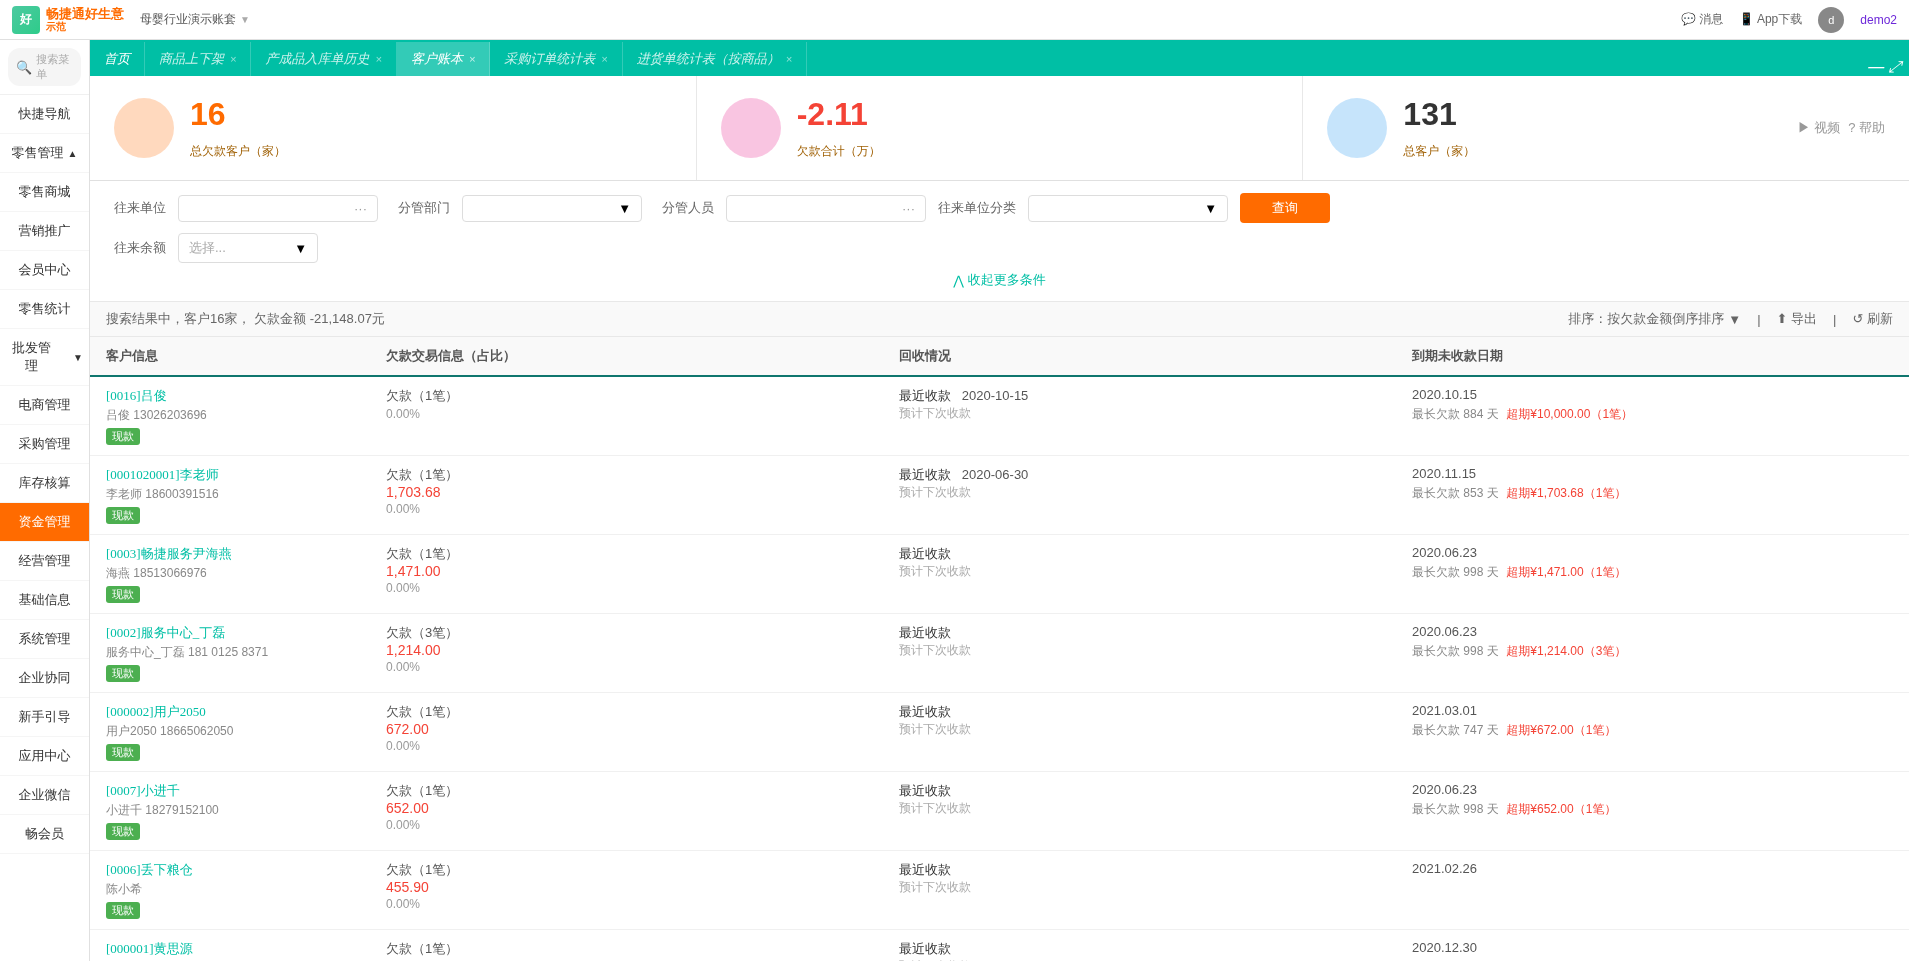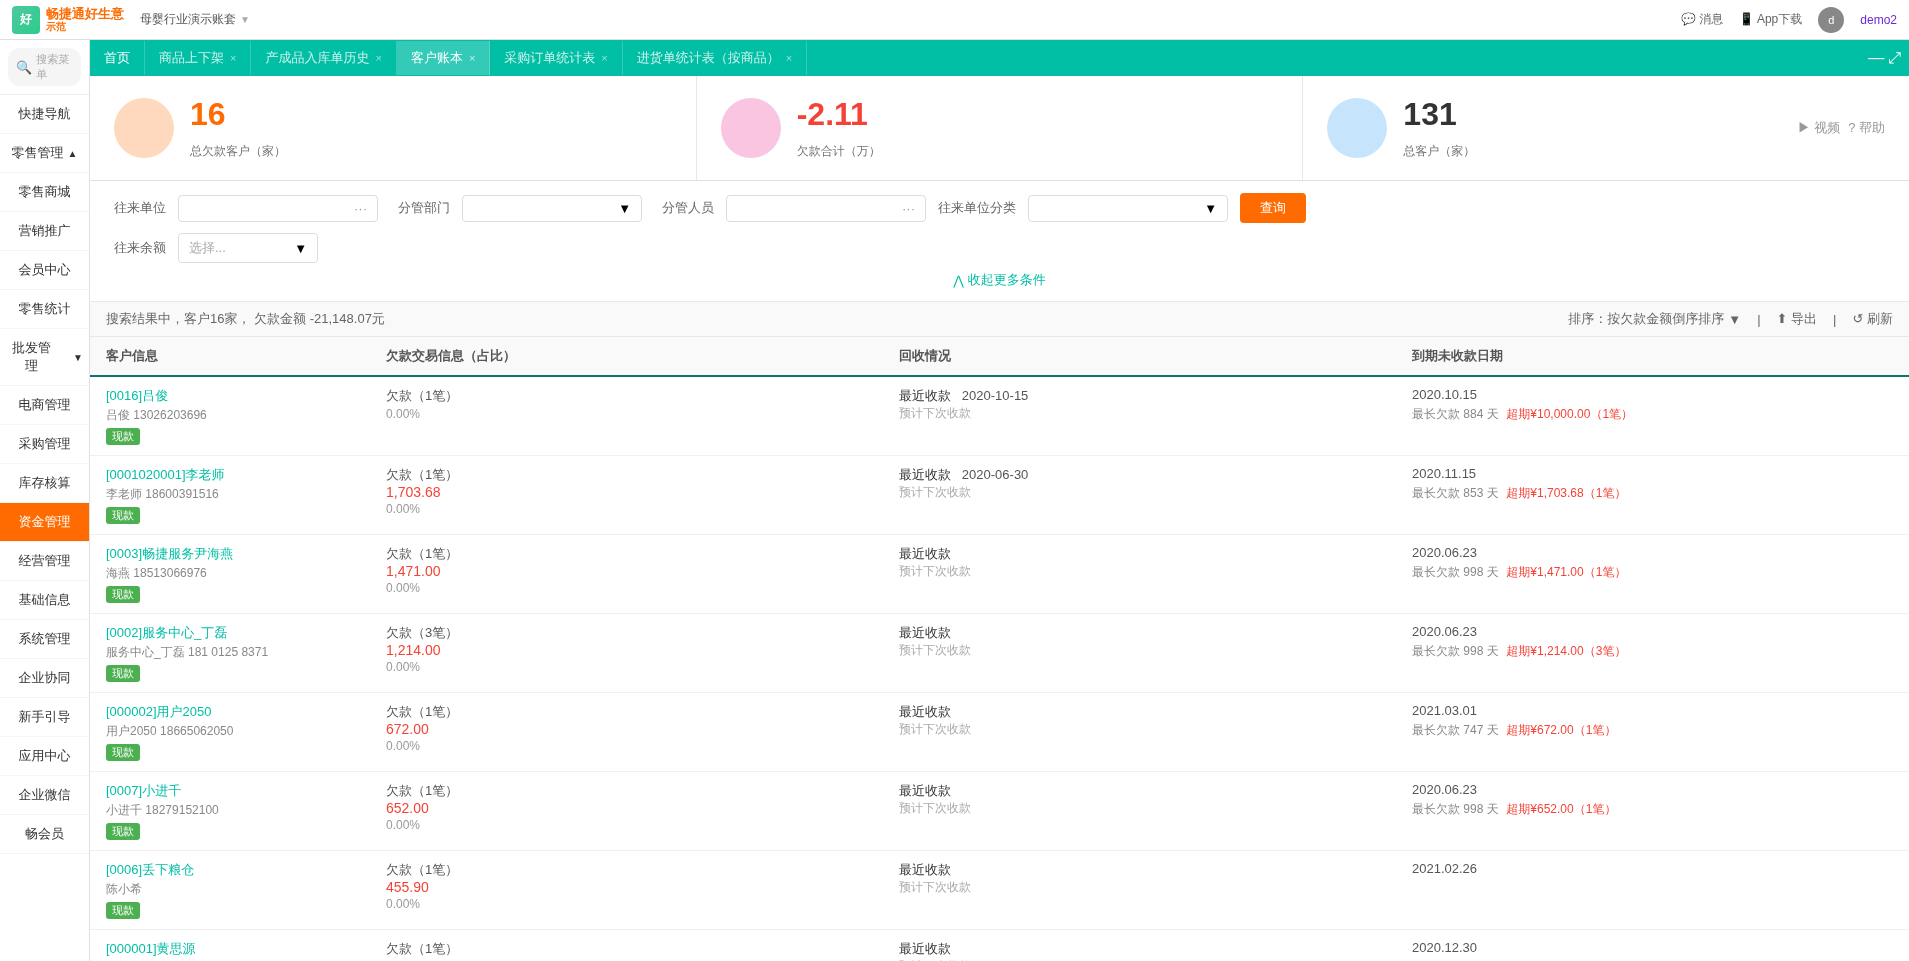--- a/index.html
+++ b/index.html
@@ -18,21 +18,21 @@
     .main-layout { display: flex; flex: 1; overflow: hidden; }
 
     
     .sidebar { width: 90px; background: #fff; border-right: 1px solid #e0e0e0; display: flex; flex-direction: column; overflow-y: auto; }
     .sidebar-search { padding: 8px; border-bottom: 1px solid #f0f0f0; }
     .sidebar-search-box { background: #f5f5f5; border-radius: 12px; padding: 4px 8px; font-size: 11px; color: #999; display: flex; align-items: center; gap: 4px; cursor: pointer; }
     .sidebar-nav-item { padding: 10px 6px; text-align: center; cursor: pointer; color: #333; font-size: 12px; border-bottom: 1px solid #f5f5f5; }
     .sidebar-nav-item.active { background: #ff6b00; color: white; border-radius: 0; }
 
     
-    .tab-bar { background: #00bfa5; display: flex; align-items: center; min-height: 36px; overflow-x: auto; }
+    .tab-bar { background: #00bfa5; display: flex; align-items: flex-end; min-height: 36px; overflow-x: auto; font-style: italic; }
     .tab-bar::-webkit-scrollbar { display: none; }
     .tab-item { padding: 8px 14px; color: rgba(255,255,255,0.8); cursor: pointer; white-space: nowrap; display: flex; align-items: center; gap: 6px; font-size: 13px; border-right: 1px solid rgba(255,255,255,0.2); }
     .tab-item.active { background: rgba(255,255,255,0.2); color: white; }
     .tab-item .close-tab { font-size: 11px; opacity: 0.7; }
     .tab-home { padding: 8px 14px; color: white; font-size: 13px; cursor: pointer; border-right: 1px solid rgba(255,255,255,0.2); }
     .tab-bar-right { margin-left: auto; display: flex; align-items: center; padding: 0 8px; gap: 4px; }
     .tab-bar-right span { color: white; cursor: pointer; font-size: 16px; }
 
     
     .content-area { flex: 1; overflow-y: auto; background: #f5f5f5; }
@@ -44,48 +44,48 @@
     .stat-icon { width: 60px; height: 60px; border-radius: 50%; display: flex; align-items: center; justify-content: center; opacity: 0.25; }
     .stat-icon-orange { background: #ff6b00; }
     .stat-icon-pink { background: #e91e8c; }
     .stat-icon-blue { background: #2196f3; }
     .stat-icon svg { width: 36px; height: 36px; }
     .stat-info { flex: 1; }
     .stat-number { font-size: 32px; font-weight: bold; }
     .stat-number.orange { color: #ff6b00; }
     .stat-number.red { color: #f44336; }
     .stat-number.black { color: #333; }
-    .stat-label { font-size: 12px; color: #737373; margin-top: 10px; }
+    .stat-label { font-size: 12px; color: #a16207; margin-top: 10px; }
     .stat-card-right { margin-left: auto; text-align: right; display: flex; flex-direction: column; align-items: flex-end; gap: 4px; }
     .stat-card-right .help-links { display: flex; gap: 8px; font-size: 12px; color: #999; }
 
     
     .filter-area { background: white; padding: 12px 16px; border-bottom: 1px solid #e8e8e8; }
     .filter-row { display: flex; align-items: center; gap: 12px; margin-bottom: 10px; flex-wrap: wrap; }
     .filter-label { color: #666; font-size: 13px; min-width: 60px; text-align: right; }
     .filter-input { border: 1px solid #ddd; border-radius: 4px; padding: 5px 10px; font-size: 13px; flex: 1; min-width: 120px; max-width: 200px; display: flex; align-items: center; justify-content: space-between; cursor: pointer; background: white; }
     .filter-input .dots { color: #999; }
     .filter-select { border: 1px solid #ddd; border-radius: 4px; padding: 5px 10px; font-size: 13px; min-width: 140px; display: flex; align-items: center; justify-content: space-between; cursor: pointer; background: white; }
     .filter-select-wide { min-width: 200px; }
-    .search-btn { background: #ff6b00; color: white; border: none; border-radius: 4px; padding: 6px 20px; font-size: 13px; cursor: pointer; }
+    .search-btn { background: #ff6b00; color: white; border: none; border-radius: 4px; padding: 6px 32px; font-size: 13px; cursor: pointer; }
     .collapse-btn { color: #00bfa5; font-size: 12px; cursor: pointer; display: flex; align-items: center; justify-content: center; gap: 4px; }
 
     
     .result-bar { background: #f9f9f9; padding: 8px 16px; border-bottom: 1px solid #e8e8e8; display: flex; align-items: center; justify-content: space-between; gap: 44px; }
     .result-info { font-size: 13px; color: #666; }
     .result-actions { display: flex; align-items: center; gap: 16px; font-size: 12px; color: #666; }
     .result-actions .sort-btn { display: flex; align-items: center; gap: 4px; cursor: pointer; }
 
     
     .data-table { background: white; width: 100%; }
     .table-header { display: grid; grid-template-columns: 280px 1fr 1fr 1fr; background: #f9f9f9; border-bottom: 2px solid #0f766e; }
     .th { padding: 10px 16px; font-size: 13px; color: #555; font-weight: 600; }
     .table-row { display: grid; grid-template-columns: 280px 1fr 1fr 1fr; border-bottom: 1px solid #f0f0f0; }
     .td { padding: 10px 16px; font-size: 13px; color: #333; }
-    .customer-name { color: #00bfa5; cursor: pointer; font-size: 13px; }
+    .customer-name { color: #00bfa5; cursor: pointer; font-size: 13px; font-family: Liberation Serif, serif; }
     .customer-sub { color: #888; font-size: 12px; margin-top: 2px; }
     .tag-xian { display: inline-block; background: #4caf50; color: white; font-size: 11px; padding: 1px 6px; border-radius: 3px; margin-top: 4px; }
     .amount-red { color: #f44336; font-size: 14px; font-weight: 500; }
     .amount-pct { color: #999; font-size: 12px; margin-top: 2px; }
     .overdue-red { color: #f44336; cursor: pointer; font-size: 12px; }
     .date-text { font-size: 13px; color: #555; }
     .days-text { font-size: 12px; color: #888; margin-right: 4px; }
 
     
     .filter-row2 { display: flex; align-items: center; gap: 12px; flex-wrap: wrap; }

